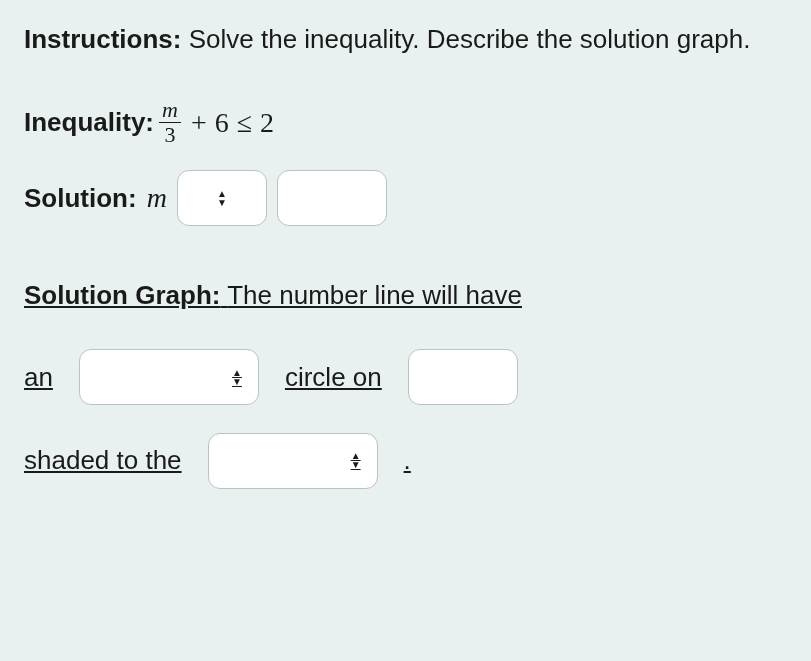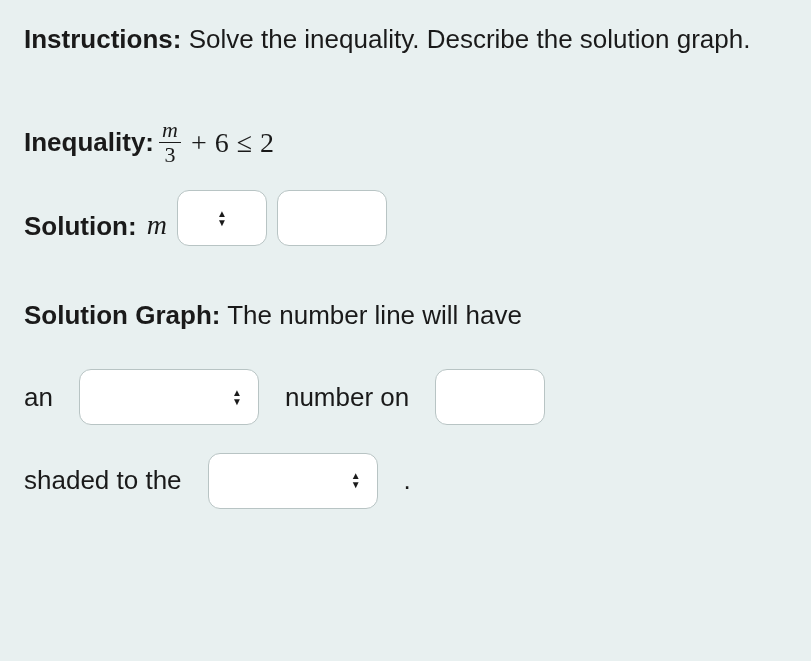--- a/index.html
+++ b/index.html
@@ -11,21 +11,21 @@
       background-color: #e8f0f0;
       font-family: -apple-system, BlinkMacSystemFont, 'Segoe UI', Helvetica, Arial, sans-serif;
       padding: 20px 24px;
       width: 811px;
       height: 661px;
       color: #1a1a1a;
       font-size: 26px;
       line-height: 1.5;
     }
     .instructions-block {
-      margin-bottom: 60px;
+      margin-bottom: 40px;
     }
     .bold-label {
       font-weight: 700;
     }
     .inequality-block {
       margin-bottom: 24px;
       display: flex;
       align-items: center;
       gap: 3px;
     }
@@ -52,25 +52,26 @@
       border-bottom: 1.5px solid #1a1a1a;
       padding: 0 3px 1px 3px;
       font-style: italic;
     }
     .fraction .den {
       padding-top: 1px;
     }
     .solution-block {
       margin-bottom: 36px;
       display: flex;
-      align-items: flex-end;
+      align-items: center;
       gap: 10px;
     }
     .graph-block {
       line-height: 2.6;
+      text-decoration: underline;
     }
     .dropdown {
       display: inline-flex;
       align-items: center;
       justify-content: center;
       background: #ffffff;
       border: 1.5px solid #b8c4c4;
       border-radius: 12px;
       height: 56px;
       padding: 0 16px;
@@ -158,21 +159,21 @@
   </div>
   <div class="inline-row">
     <span>an</span>
     <div class="dropdown dropdown-medium">
       <span style="flex:1"></span>
       <span class="stepper-icon">
         <span>▲</span>
         <span>▼</span>
       </span>
     </div>
-    <span>number on</span>
+    <span>circle on</span>
     <div class="input-box"></div>
   </div>
   <div class="inline-row">
     <span>shaded to the</span>
     <div class="dropdown dropdown-wide">
       <span style="flex:1"></span>
       <span class="stepper-icon">
         <span>▲</span>
         <span>▼</span>
       </span>

